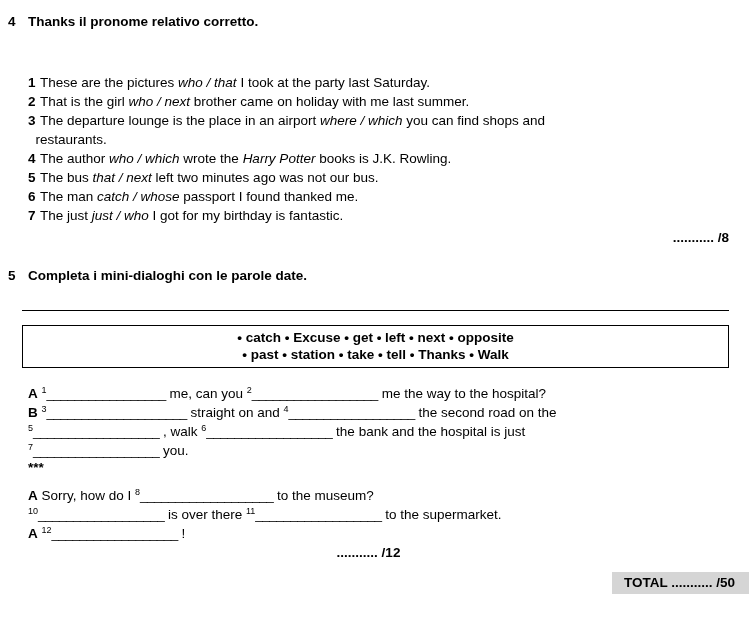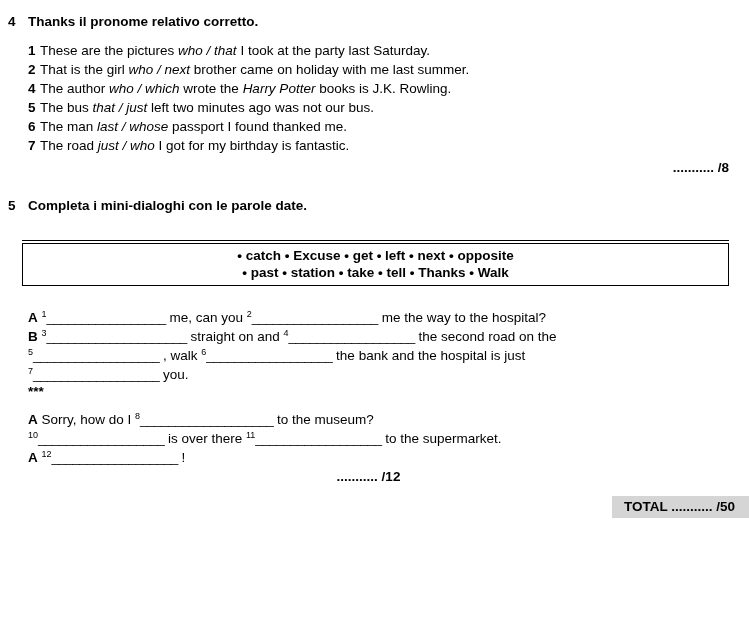--- a/index.html
+++ b/index.html
@@ -6,32 +6,32 @@
   body {
     width: 749px; height: 626px;
     background: #ffffff; color: #000000;
     font-family: "Liberation Sans", sans-serif;
     font-size: 13.5px;
     overflow: hidden;
   }
   .page { padding: 13px 20px 0 8px; }
   .sec-title { display: flex; font-weight: bold; line-height: 17px; }
   .sec-num { flex: 0 0 20px; width: 20px; }
-  .items { margin-left: 20px; margin-top: 11px; }
+  .items { margin-left: 20px; margin-top: 43px; }
   .item { line-height: 19px; white-space: pre-wrap; }
   .item .num { font-weight: bold; display: inline-block; min-width: 12px; }
   .it { font-style: italic; }
   .b { font-weight: bold; }
   .score { font-weight: bold; text-align: right; line-height: 17px; }
   .score-8 { margin-top: 4px; }
   .heading { font-weight: bold; margin-top: 4px; line-height: 17px; }
   .sec5-title { margin-top: 21px; }
-  .wordbox-wrap { margin-left: 14px; margin-top: 26px; border-top: 1px solid #000; padding-top: 2px; }
+  .wordbox-wrap { margin-left: 14px; margin-top: 26px; border-top: 1px solid #000; padding-top: 14px; }
   .wordbox { border: 1px solid #000; text-align: center; font-weight: bold; line-height: 17px; padding: 3px 0 4px 0; }
-  .dialogue { margin-left: 20px; margin-top: 22px; }
+  .dialogue { margin-left: 20px; margin-top: 16px; }
   .dline { line-height: 19px; white-space: pre-wrap; }
   .dline sup, .item sup { font-size: 9px; line-height: 0; }
   .blank { letter-spacing: -0.5px; }
   .stars { font-weight: bold; line-height: 16px; }
   .gap { margin-top: 10px; }
   .score-12 { margin-top: 1px; text-align: center; }
   .total-row { text-align: right; margin-top: 11px; margin-right: -20px; }
   .total-box { display: inline-block; background: #d5d5d5; font-weight: bold; padding: 3px 14px 4px 12px; }
 </style>
 </head>
@@ -40,24 +40,25 @@
 <div class="page">
 
   <div class="sec-title">
     <span class="sec-num">4</span>
     <span>Thanks il pronome relativo corretto.</span>
   </div>
 
   <div class="items">
       <div class="item"><span class="num">1</span><span>These are the pictures </span><span class="it">who / that</span><span> I took at the party last Saturday.</span></div>
       <div class="item"><span class="num">2</span><span>That is the girl </span><span class="it">who / next</span><span> brother came on holiday with me last summer.</span></div>
+      <div class="item"><span class="num">3</span><span>The departure lounge is the place in an airport </span><span class="it">where / which</span><span> you can find shops and</span><br><span>  restaurants.</span></div>
       <div class="item"><span class="num">4</span><span>The author </span><span class="it">who / which</span><span> wrote the </span><span class="it">Harry Potter</span><span> books is J.K. Rowling.</span></div>
-      <div class="item"><span class="num">5</span><span>The bus </span><span class="it">that / just</span><span> left two minutes ago was not our bus.</span></div>
-      <div class="item"><span class="num">6</span><span>The man </span><span class="it">last / whose</span><span> passport I found thanked me.</span></div>
-      <div class="item"><span class="num">7</span><span>The road </span><span class="it">just / who</span><span> I got for my birthday is fantastic.</span></div>
+      <div class="item"><span class="num">5</span><span>The bus </span><span class="it">that / next</span><span> left two minutes ago was not our bus.</span></div>
+      <div class="item"><span class="num">6</span><span>The man </span><span class="it">catch / whose</span><span> passport I found thanked me.</span></div>
+      <div class="item"><span class="num">7</span><span>The just </span><span class="it">just / who</span><span> I got for my birthday is fantastic.</span></div>
     </div>
 
   <div class="score score-8">........... /8</div>
 
 
   <div class="sec-title sec5-title">
     <span class="sec-num">5</span>
     <span>Completa i mini-dialoghi con le parole date.</span>
   </div>
 

